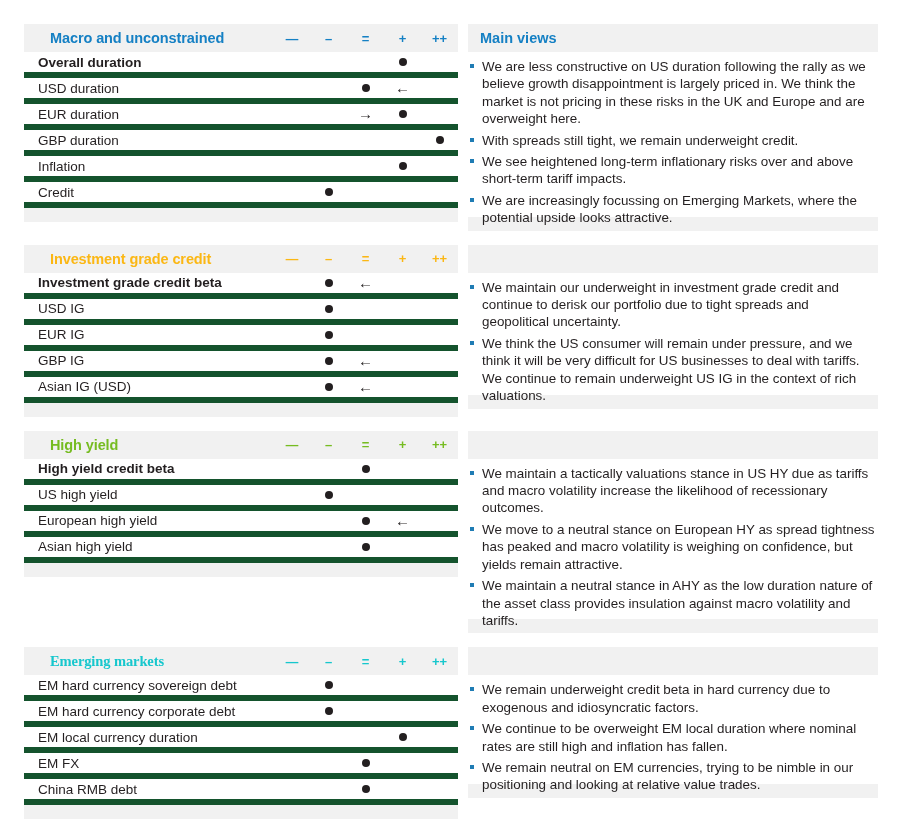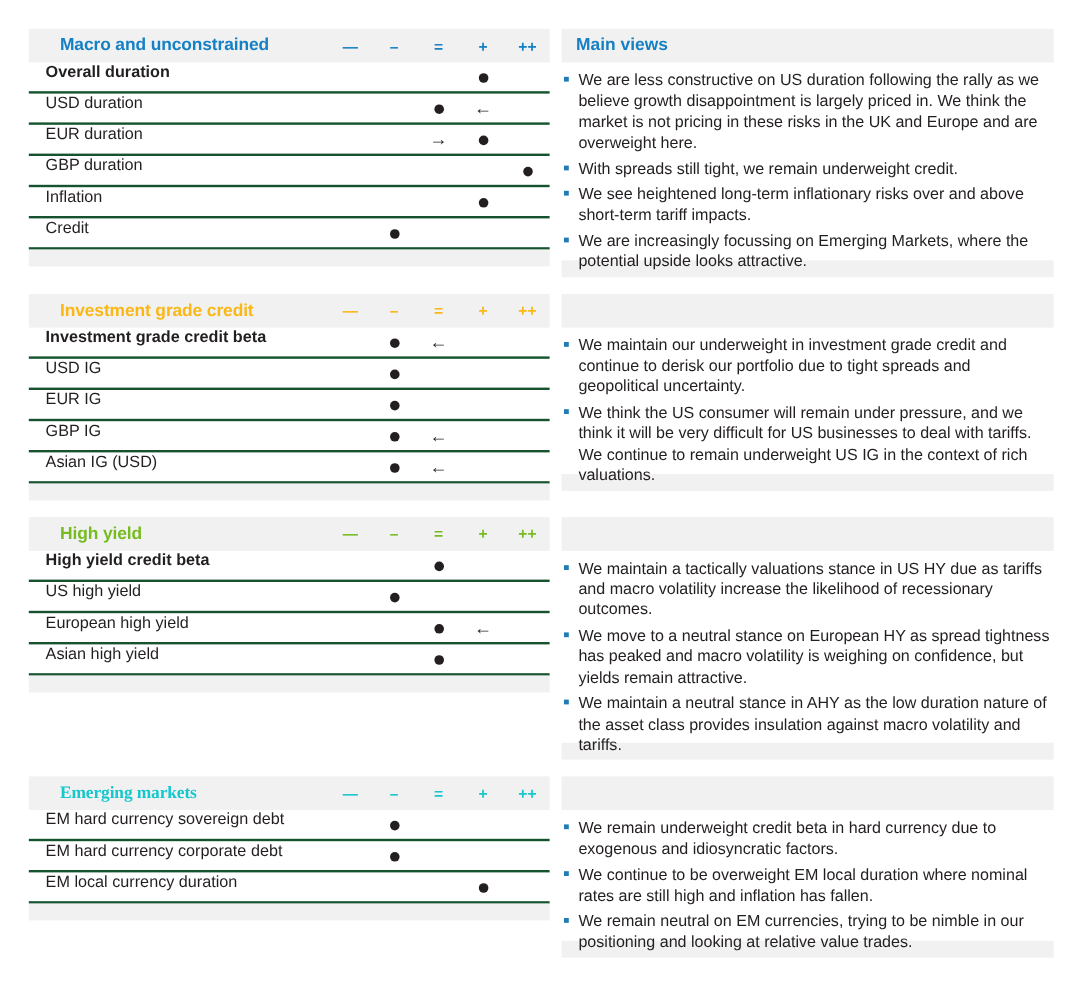--- a/index.html
+++ b/index.html
@@ -78,23 +78,23 @@
     font-size: 14.5px;
     font-weight: bold;
     color: #1580c4;
     white-space: nowrap;
   }
 
   
   .rows { }
   .row {
     display: flex;
-    align-items: flex-start;
+    align-items: center;
     height: 26px;
-    border-bottom: 2px solid #14532d;
+    border-bottom: 6px solid #14532d;
     box-sizing: border-box;
   }
   .row:first-child { border-top: none; }
   .row-label {
     font-size: 13.5px;
     padding-left: 14px;
     white-space: nowrap;
     color: #231f20;
   }
   .row.bold .row-label { font-weight: bold; }
@@ -483,20 +483,44 @@
               <div class="marks">
                 <div class="mark-cell"></div>
                 <div class="mark-cell"></div>
                 <div class="mark-cell"></div>
                 <div class="mark-cell">
                   <span class="dot"></span>
                 </div>
                 <div class="mark-cell"></div>
               </div>
             </div>
+            <div class="row">
+              <div class="row-label">EM FX</div>
+              <div class="marks">
+                <div class="mark-cell"></div>
+                <div class="mark-cell"></div>
+                <div class="mark-cell">
+                  <span class="dot"></span>
+                </div>
+                <div class="mark-cell"></div>
+                <div class="mark-cell"></div>
+              </div>
+            </div>
+            <div class="row">
+              <div class="row-label">China RMB debt</div>
+              <div class="marks">
+                <div class="mark-cell"></div>
+                <div class="mark-cell"></div>
+                <div class="mark-cell">
+                  <span class="dot"></span>
+                </div>
+                <div class="mark-cell"></div>
+                <div class="mark-cell"></div>
+              </div>
+            </div>
           </div>
           <div class="tail" style="margin-top: 0px;"></div>
         </div>
         <div class="pane-right">
           <div class="hdr-band right"></div>
           <ul class="views">
             <li>We remain underweight credit beta in hard currency due to exogenous and idiosyncratic factors.</li>
             <li>We continue to be overweight EM local duration where nominal rates are still high and inflation has fallen.</li>
             <li>We remain neutral on EM currencies, trying to be nimble in our positioning and looking at relative value trades.</li>
           </ul>

